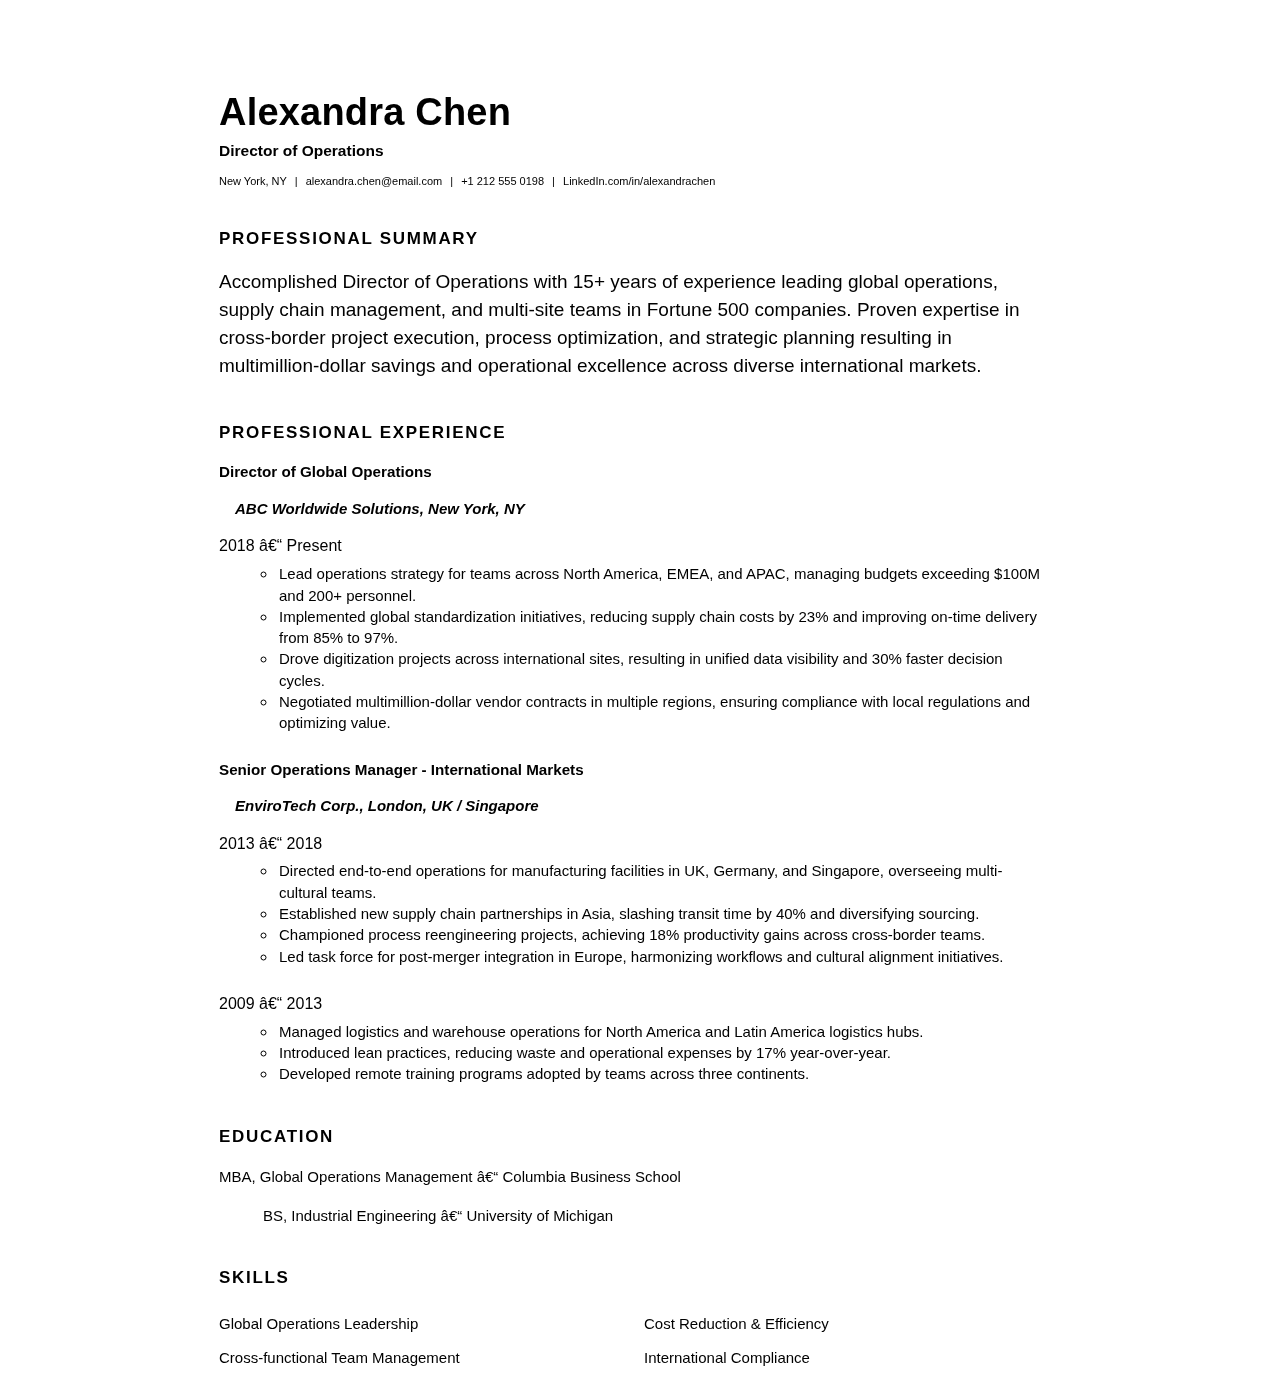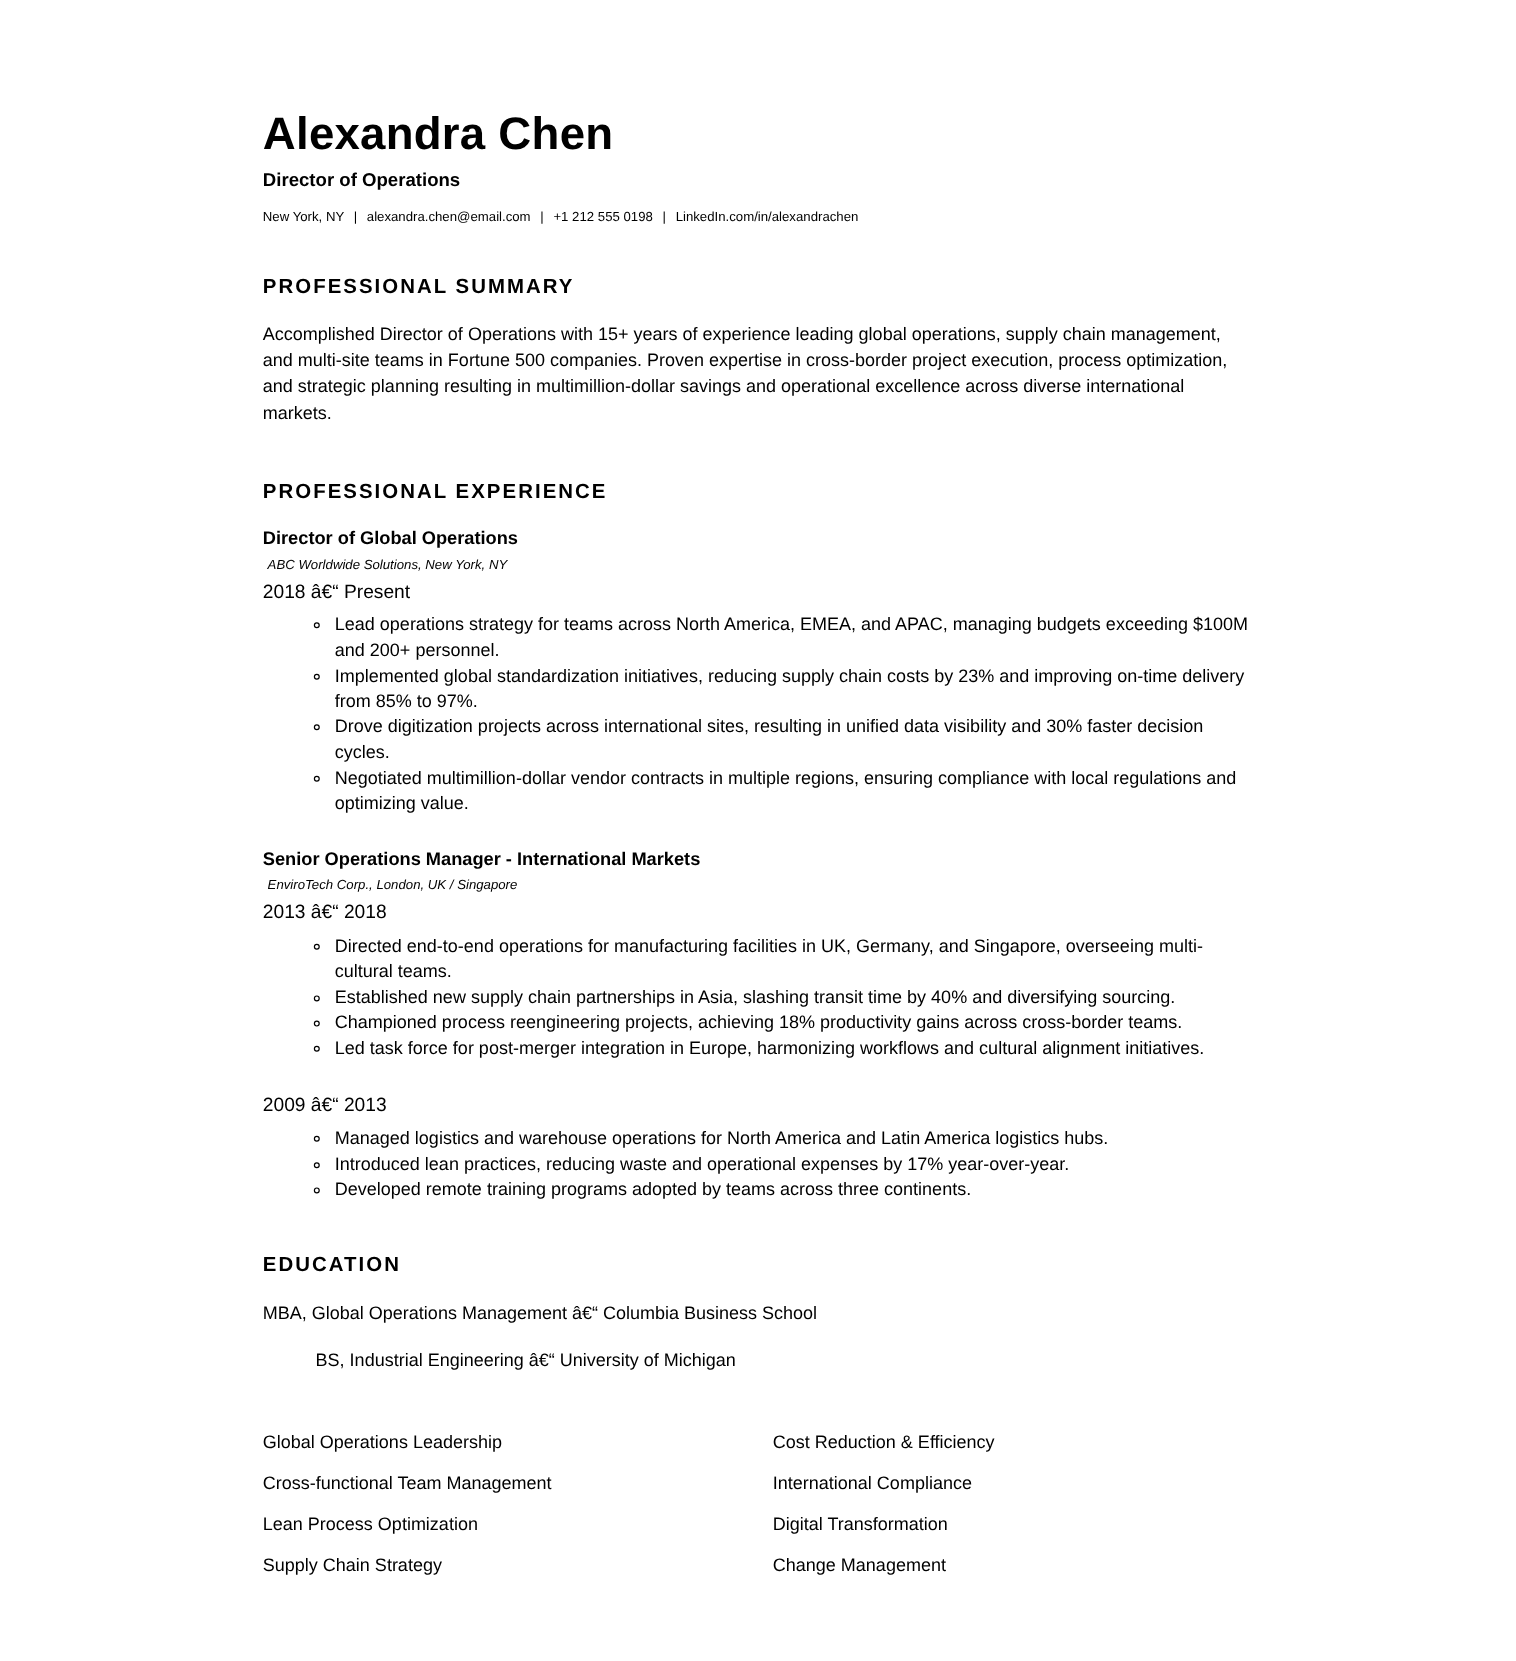--- a/index.html
+++ b/index.html
@@ -53,40 +53,41 @@
 
   .section-heading {
     font-size: 17px;
     font-weight: bold;
     letter-spacing: 1.7px;
     text-transform: uppercase;
     margin: 16px 0 19px 0;
     line-height: 1.2;
   }
   .summary-text {
-    font-size: 15px;
+    font-size: 19px;
     line-height: 1.47;
     margin: 0;
     max-width: 822px;
   }
   .job {
     margin-bottom: 26px;
   }
   .job:last-child { margin-bottom: 0; }
   .job-title {
     font-size: 15.2px;
     font-weight: bold;
     line-height: 1.36;
     margin: 0;
   }
   .job-company {
-    font-size: 11px;
+    font-size: 15px;
     font-style: italic;
     line-height: 1.36;
-    margin: 4px;
+    margin: 16px;
+    font-weight: bold;
   }
   .job-dates {
     font-size: 16px;
     line-height: 1.36;
     margin: 0;
   }
   .job-bullets {
     list-style-type: circle;
     margin: 6px 0 0 0;
     padding-left: 58px;
@@ -180,20 +181,21 @@
     </div>
   </section>
 
   <section class="section section-education">
     <h2 class="section-heading">EDUCATION</h2>
     <p class="edu-item">MBA, Global Operations Management â€“ Columbia Business School</p>
     <p class="edu-item">BS, Industrial Engineering â€“ University of Michigan</p>
   </section>
 
   <section class="section section-skills">
+    <h2 class="section-heading">SKILLS</h2>
     <div class="skills-grid">
       <div class="skill-item">Global Operations Leadership</div>
       <div class="skill-item">Cost Reduction &amp; Efficiency</div>
       <div class="skill-item">Cross-functional Team Management</div>
       <div class="skill-item">International Compliance</div>
       <div class="skill-item">Lean Process Optimization</div>
       <div class="skill-item">Digital Transformation</div>
       <div class="skill-item">Supply Chain Strategy</div>
       <div class="skill-item">Change Management</div>
 

